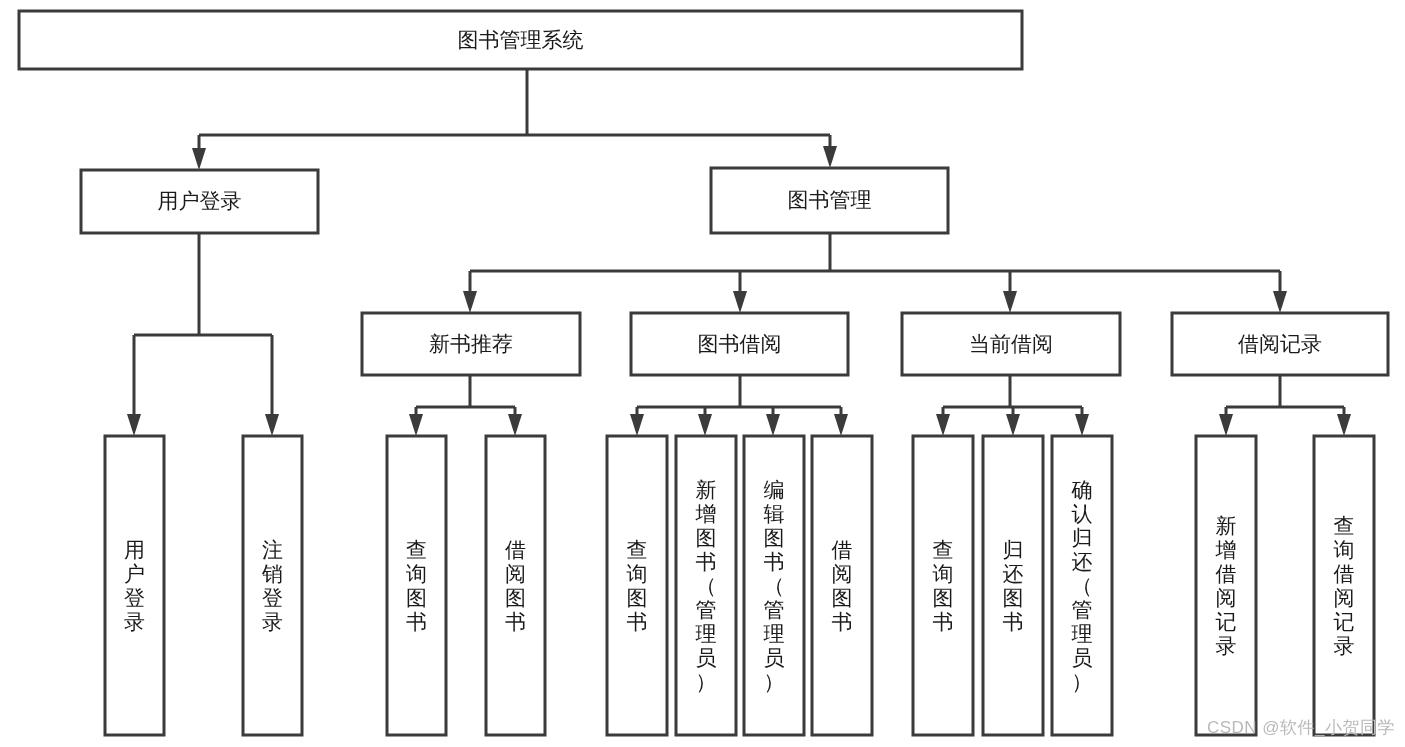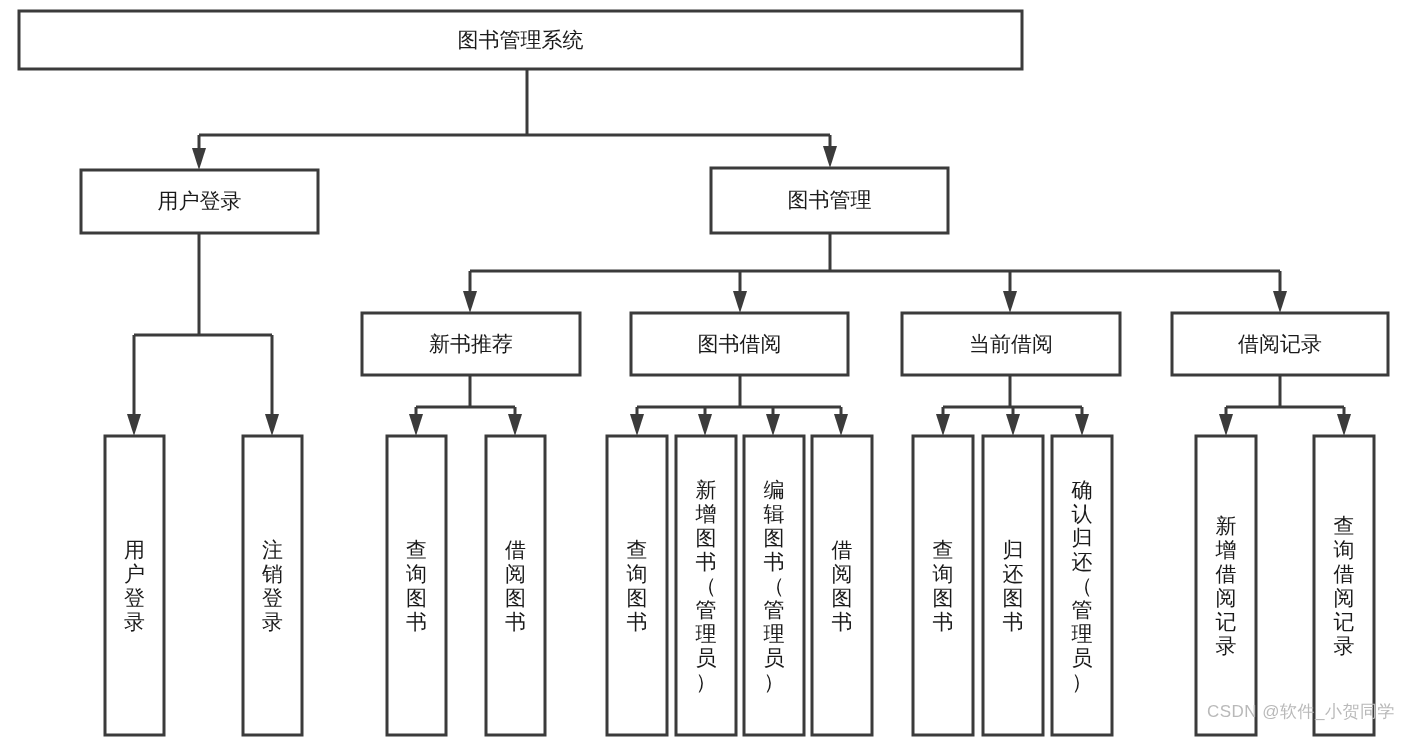--- a/index.html
+++ b/index.html
@@ -51,21 +51,21 @@
   }
   .node-label-v {
     font-family: "Liberation Sans", "DejaVu Sans", sans-serif;
     font-size: 21px;
     fill: #1a1a1a;
     text-anchor: middle;
   }
   .watermark {
     position: absolute;
     right: 10px;
-    bottom: 24px;
+    bottom: 8px;
     font-family: "Liberation Sans", "DejaVu Sans", sans-serif;
     font-size: 17px;
     color: #b9b9b9;
     white-space: nowrap;
     letter-spacing: 0.5px;
     user-select: none;
   }
 </style>
 </head>
 <body>

